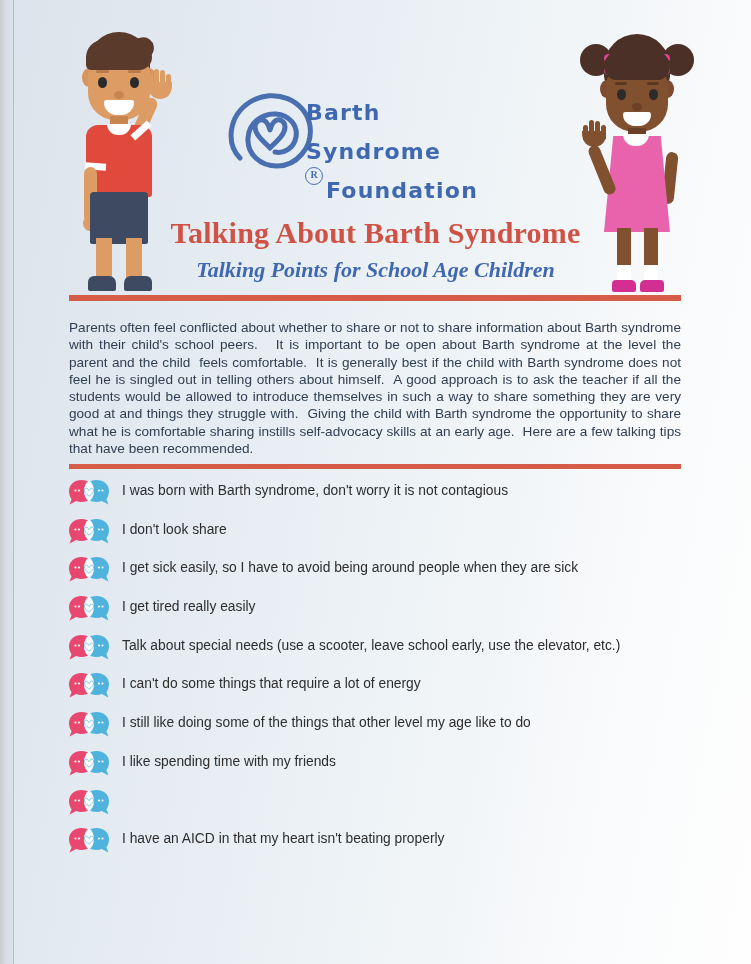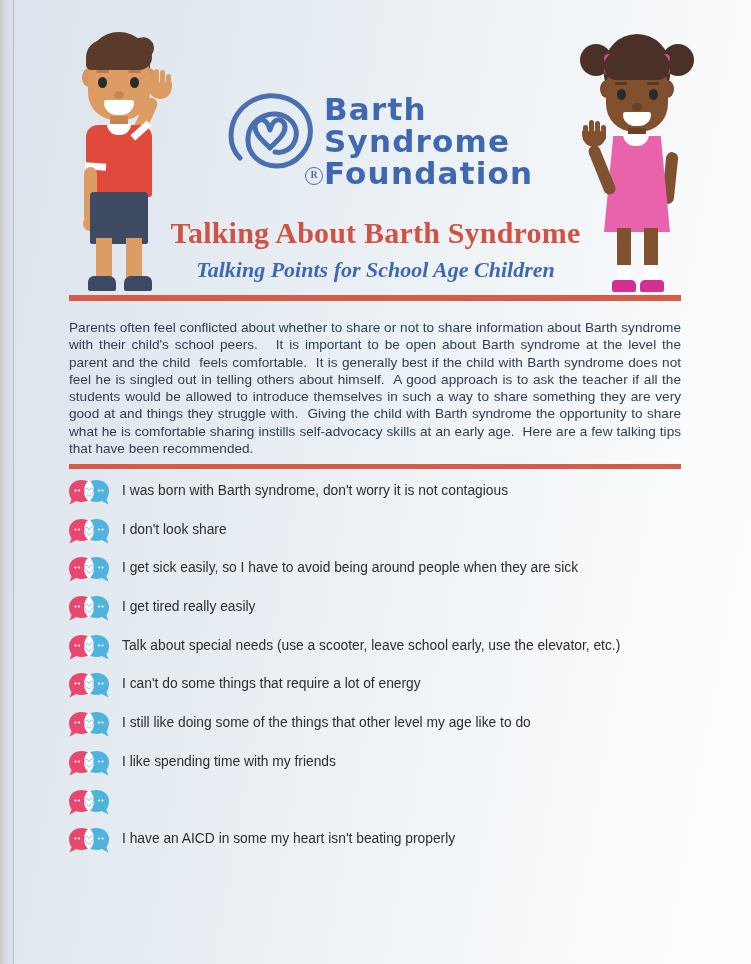--- a/index.html
+++ b/index.html
@@ -351,31 +351,32 @@
     border-radius: 50%;
     color: #4a6fb0;
     font-family: "Liberation Serif", serif;
     font-size: 10px;
     line-height: 14px;
     text-align: center;
     font-weight: bold;
   }
   #logo-text {
     position: absolute;
-    left: 324px; top: 93px;
+    left: 306px; top: 93px;
     width: 210px;
     color: #3f68b0;
     font-family: "DejaVu Sans", sans-serif;
-    font-size: 31px;
-    line-height: 32px;
+    font-size: 22px;
+    line-height: 39px;
     font-weight: bold;
     letter-spacing: 1.2px;
   }
   #logo-text .line2 {
     display: block;
+    text-align: center;
     padding-right: 18px;
   }
 
   
   #doc-title {
     position: absolute;
     left: 0; top: 214px;
     width: 751px;
     text-align: center;
     padding-right: 8px;
@@ -701,17 +702,17 @@
             <path d="M3 12 C3 5.5 8.5 1 15.5 1 C22.5 1 28 5.5 28 12 C28 18.5 22.5 23 15.5 23 C13.5 23 11.8 22.7 10.2 22.1 L3.5 25.5 L5.6 20.2 C4 18 3 15.2 3 12 Z" fill="#e8486f"></path>
             <path d="M43 12 C43 5.5 37.5 1 30.5 1 C23.5 1 18 5.5 18 12 C18 18.5 23.5 23 30.5 23 C32.5 23 34.2 22.7 35.8 22.1 L42.5 25.5 L40.4 20.2 C42 18 43 15.2 43 12 Z" fill="#4fb3dd"></path>
             <path d="M23 1.6 C26.2 3.6 28 7.5 28 12 C28 16.5 26.2 20.4 23 22.4 C19.8 20.4 18 16.5 18 12 C18 7.5 19.8 3.6 23 1.6 Z" fill="#ffffff" opacity="0.96"></path>
             <path d="M23 17.2 C20 14.8 18.4 13.2 18.4 11.2 C18.4 9.7 19.6 8.8 20.7 9.3 C21.6 9.7 22.6 10.6 23 11.6 C23.4 10.6 24.4 9.7 25.3 9.3 C26.4 8.8 27.6 9.7 27.6 11.2 C27.6 13.2 26 14.8 23 17.2 Z" fill="#ffffff"></path>
             <path d="M23 17.2 C20 14.8 18.4 13.2 18.4 11.2 C18.4 9.7 19.6 8.8 20.7 9.3 C21.6 9.7 22.6 10.6 23 11.6 C23.4 10.6 24.4 9.7 25.3 9.3 C26.4 8.8 27.6 9.7 27.6 11.2 C27.6 13.2 26 14.8 23 17.2 Z" fill="none" stroke="#4fb3dd" stroke-width="0.7"></path>
             <circle cx="9.5" cy="11.5" r="1.1" fill="#ffffff"></circle>
             <circle cx="13" cy="11.5" r="1.1" fill="#ffffff"></circle>
             <circle cx="33" cy="11.5" r="1.1" fill="#ffffff"></circle>
             <circle cx="36.5" cy="11.5" r="1.1" fill="#ffffff"></circle>
           </svg></span>
-        <span class="tp-text">I have an AICD in some my heart isn't beating properly</span>
+        <span class="tp-text">I have an AICD in that my heart isn't beating properly</span>
       </div>
     </div>
 
 </div>
 
 </body></html>

